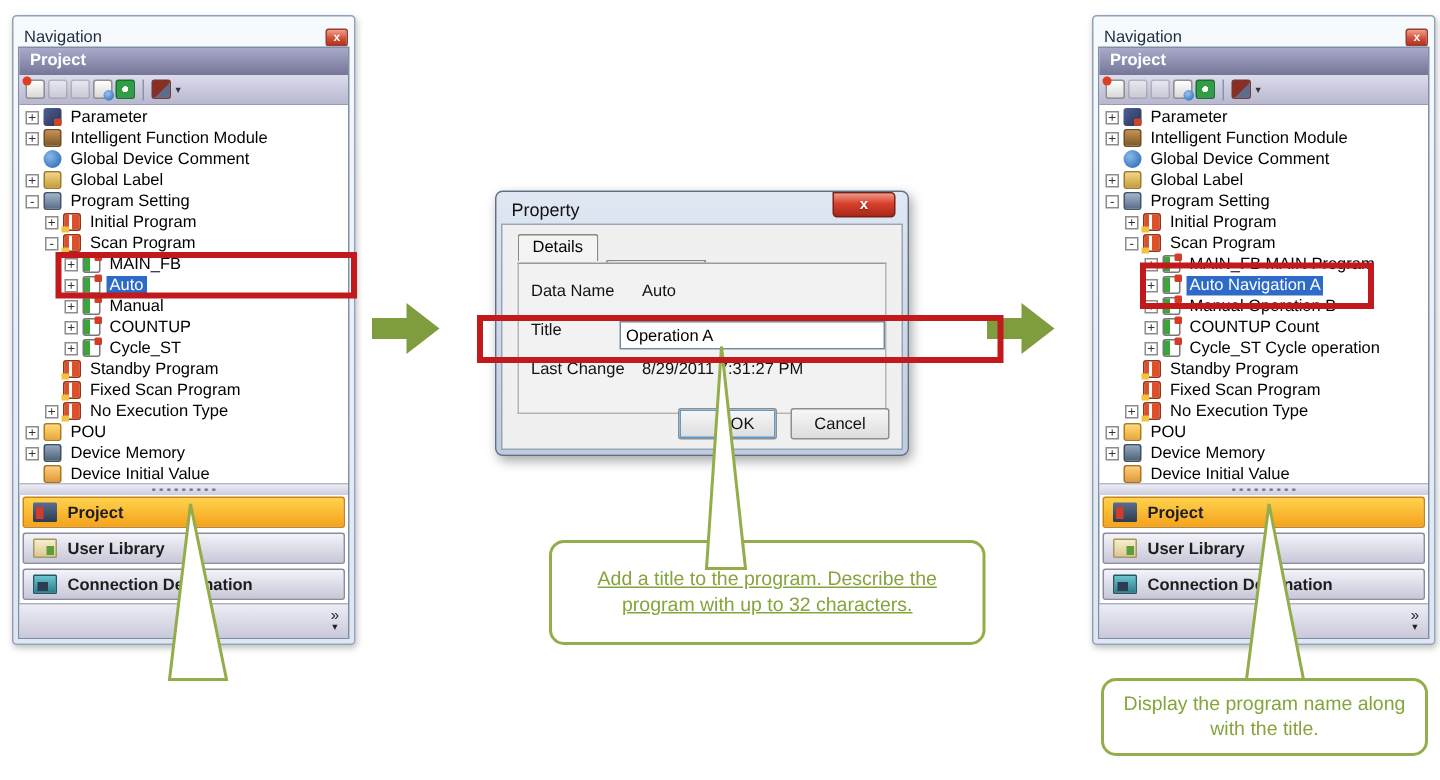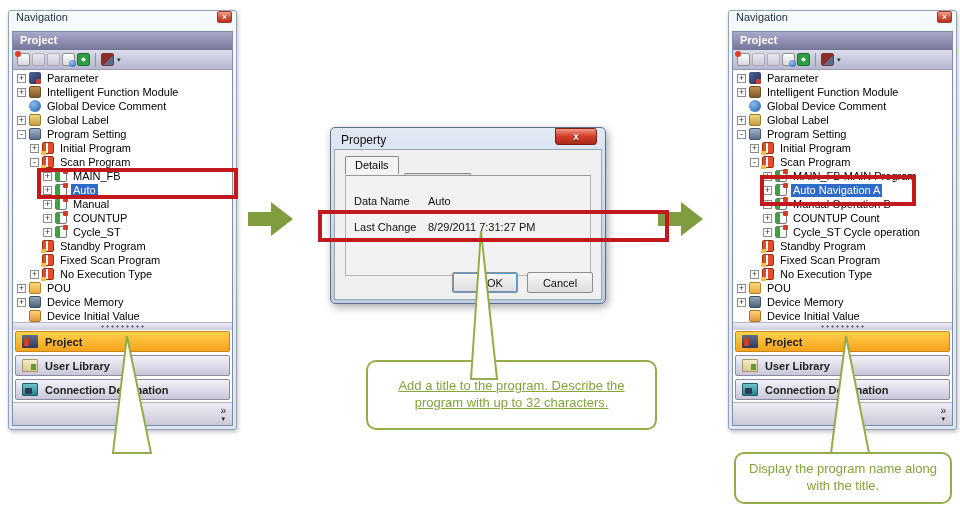--- a/index.html
+++ b/index.html
@@ -3,21 +3,21 @@
 <meta charset="utf-8">
 <style>
   * { margin:0; padding:0; box-sizing:border-box; }
   body { font-family:"Liberation Sans", sans-serif; background:#fff; }
   #stage { position:relative; width:960px; height:520px; background:#fff; overflow:hidden; }
 
   
   .panel { position:absolute; top:10px; width:229px; height:420px;
     background:linear-gradient(#f7fafd,#dde6f1); border:1px solid #8fa2ba; border-radius:3px;
     box-shadow:1px 2px 4px rgba(0,0,0,.25); }
-  .panel-titlebar { height:20px; display:flex; align-items:flex-start; padding:0 4px 0 7px;
+  .panel-titlebar { height:20px; display:flex; align-items:flex-end; padding:0 4px 0 7px;
     font-size:11px; color:#1b2a3a; }
   .panel-title { flex:1; }
   .win-close { width:15px; height:12px; border:1px solid #9c3b2e; border-radius:2px;
     background:linear-gradient(#f0a08c,#cf4a33 60%,#b03322); color:#fff; font-size:8px; line-height:10px;
     text-align:center; font-weight:bold; }
   .panel-body { position:absolute; left:3px; right:3px; top:20px; bottom:3px;
     border:1px solid #7d8fa8; background:#fff; display:flex; flex-direction:column; }
   .pane-header { height:18px; background:linear-gradient(#a9a9c9,#757598); color:#fff;
     font-size:11px; font-weight:bold; padding:2px 0 0 7px; }
   .toolbar { height:20px; background:linear-gradient(#dcdcec,#b7b7d0); border-bottom:1px solid #9a9ab5;
@@ -89,21 +89,21 @@
     text-shadow:0 1px 1px rgba(0,0,0,.5); }
   .dlg-client { position:absolute; left:3px; right:3px; top:21px; bottom:3px; background:#f0f0f0;
     border:1px solid #98a5b5; font-size:11px; }
   .tabs { position:relative; margin:6px 10px 0; height:19px; }
   .tab { display:inline-block; padding:2px 9px 3px; border:1px solid #898989; border-bottom:none;
     border-radius:2px 2px 0 0; font-size:11px; margin-right:2px; position:relative; }
   .tab.active { background:#f4f4f4; z-index:2; top:0; }
   .tab.inactive { background:#e2e2e2; top:16px; padding-top:1px; }
   .tab-body { margin:0 10px; border:1px solid #b5b5b5; border-top:1px solid #999; background:#f2f2f2;
     height:101px; padding:12px 0 0 8px; position:relative; }
-  .frow { display:flex; align-items:center; height:26px; }
+  .frow { display:flex; height:26px; }
   .flabel { width:74px; color:#111; }
   .fvalue { color:#111; }
   .finput { width:218px; height:19px; border:1px solid #7a8a99; background:#fff; font-size:11px;
     font-family:"Liberation Sans",sans-serif; padding:0 3px; }
   .dlg-buttons { position:absolute; right:8px; bottom:6px; display:flex; gap:9px; }
   .btn { width:66px; height:21px; font-size:11px; font-family:"Liberation Sans",sans-serif;
     background:linear-gradient(#f7f7f7,#dddddd); border:1px solid #8e8e8e; border-radius:2px; color:#111; }
   .btn.default { box-shadow:0 0 0 1px #5b9bd3 inset;padding-left:20px; }
 
   
@@ -281,20 +281,24 @@
       <div class="tabs">
         <span class="tab active">Details</span>
         <span class="tab inactive">Comment</span>
       </div>
       <div class="tab-body">
         <div class="frow">
           <span class="flabel">Data Name</span>
           <span class="fvalue">Auto</span>
         </div>
         <div class="frow">
+          <span class="flabel">Title</span>
+          <input class="finput" type="text" value="Operation A" style="">
+        </div>
+        <div class="frow">
           <span class="flabel">Last Change</span>
           <span class="fvalue">8/29/2011 7:31:27 PM</span>
         </div>
       </div>
       <div class="dlg-buttons">
         <button class="btn default">OK</button>
         <button class="btn">Cancel</button>
       </div>
     </div>
   </div>

